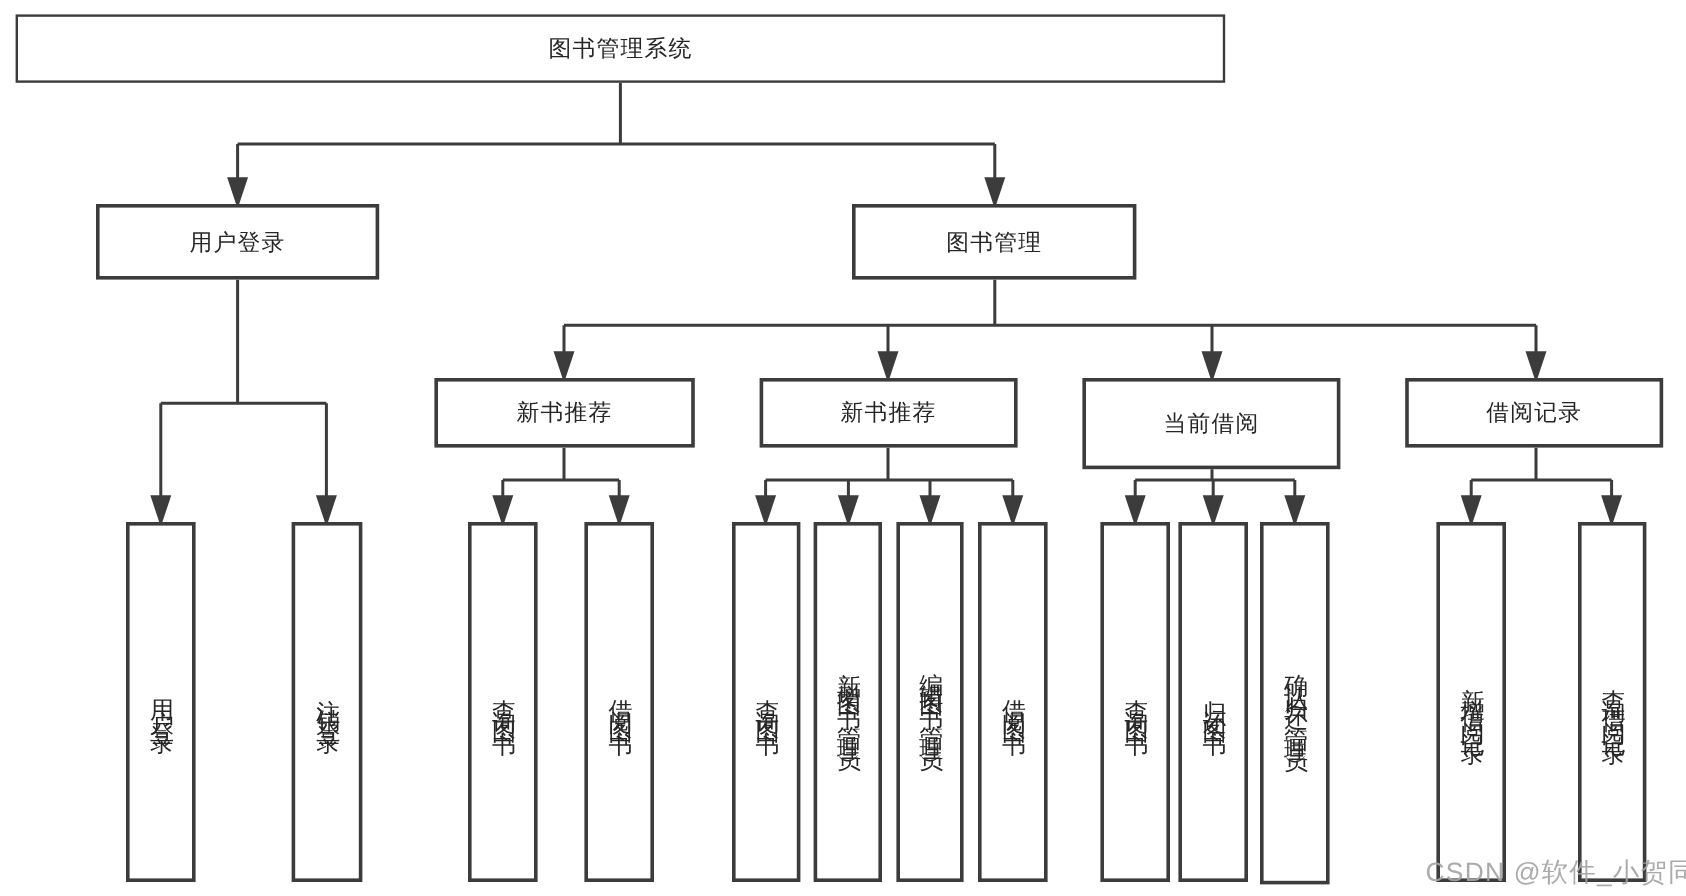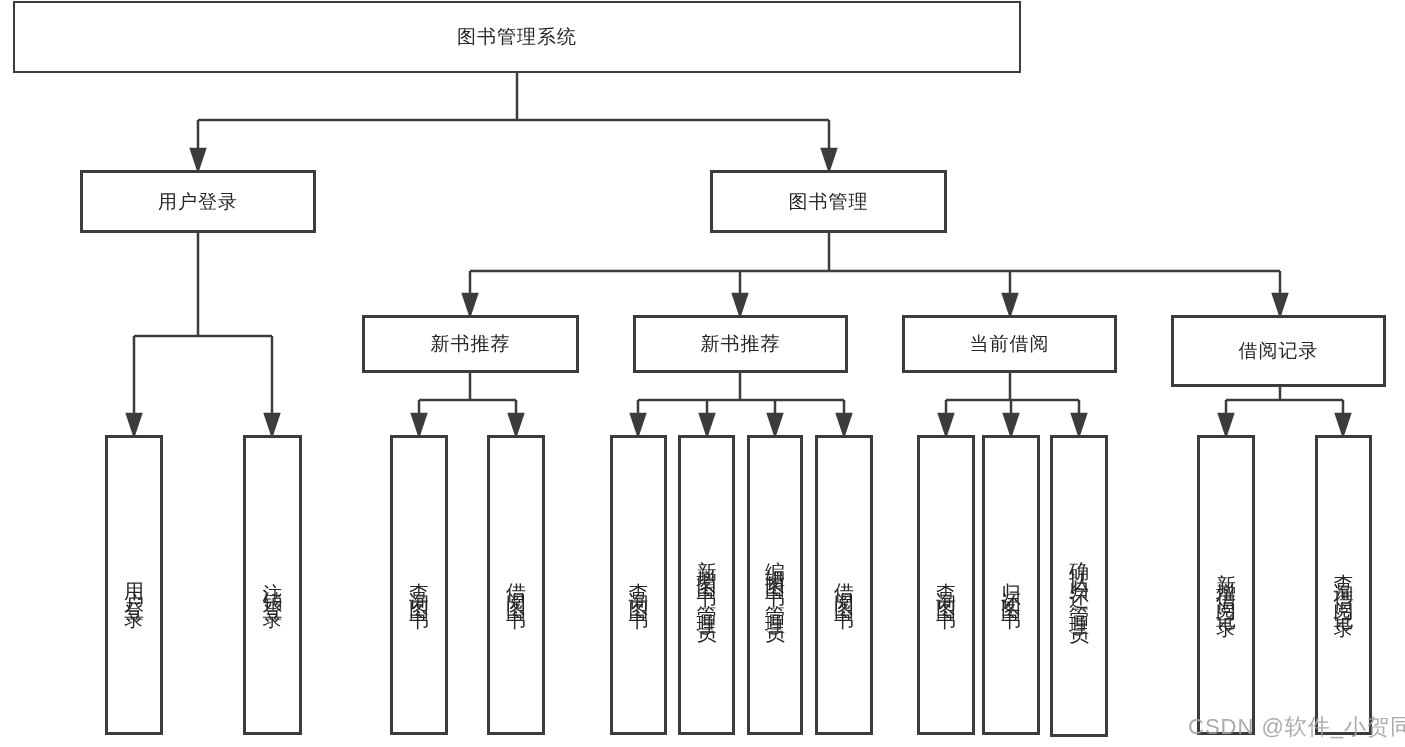--- a/index.html
+++ b/index.html
@@ -88,41 +88,41 @@
       </g>
 
       <g>
         <path fill="none" d="M1280 373 V400 M1226 400 H1343 M1226 400 V416 M1343 400 V416"></path>
         <polygon points="1219,414 1233,414 1226,435"></polygon>
         <polygon points="1336,414 1350,414 1343,435"></polygon>
       </g>
     </g>
   </svg>
 
-  <div class="node root" style="left:13px;top:1px;width:1008px;height:72px">
+  <div class="node root" style="left:13px;top:12px;width:1008px;height:57px">
     <span class="hlabel">图书管理系统</span>
   </div>
 
   <div class="node" style="left:80px;top:170px;width:236px;height:63px">
     <span class="hlabel">用户登录</span>
   </div>
   <div class="node" style="left:362px;top:315px;width:217px;height:58px">
     <span class="hlabel">新书推荐</span>
   </div>
 
   <div class="node" style="left:710px;top:170px;width:237px;height:63px">
     <span class="hlabel">图书管理</span>
   </div>
   <div class="node" style="left:633px;top:315px;width:215px;height:58px">
     <span class="hlabel">新书推荐</span>
   </div>
-  <div class="node" style="left:902px;top:315px;width:215px;height:58px">
+  <div class="node" style="left:902px;top:315px;width:215px;height:76px">
     <span class="hlabel">当前借阅</span>
   </div>
-  <div class="node" style="left:1171px;top:315px;width:215px;height:72px">
+  <div class="node" style="left:1171px;top:315px;width:215px;height:58px">
     <span class="hlabel">借阅记录</span>
   </div>
 
   <div class="node leaf" style="left:105px;top:435px;width:58px;height:300px">
     <span class="vlabel">用户登录</span>
   </div>
   <div class="node leaf" style="left:243px;top:435px;width:59px;height:300px">
     <span class="vlabel">注销登录</span>
   </div>
 

